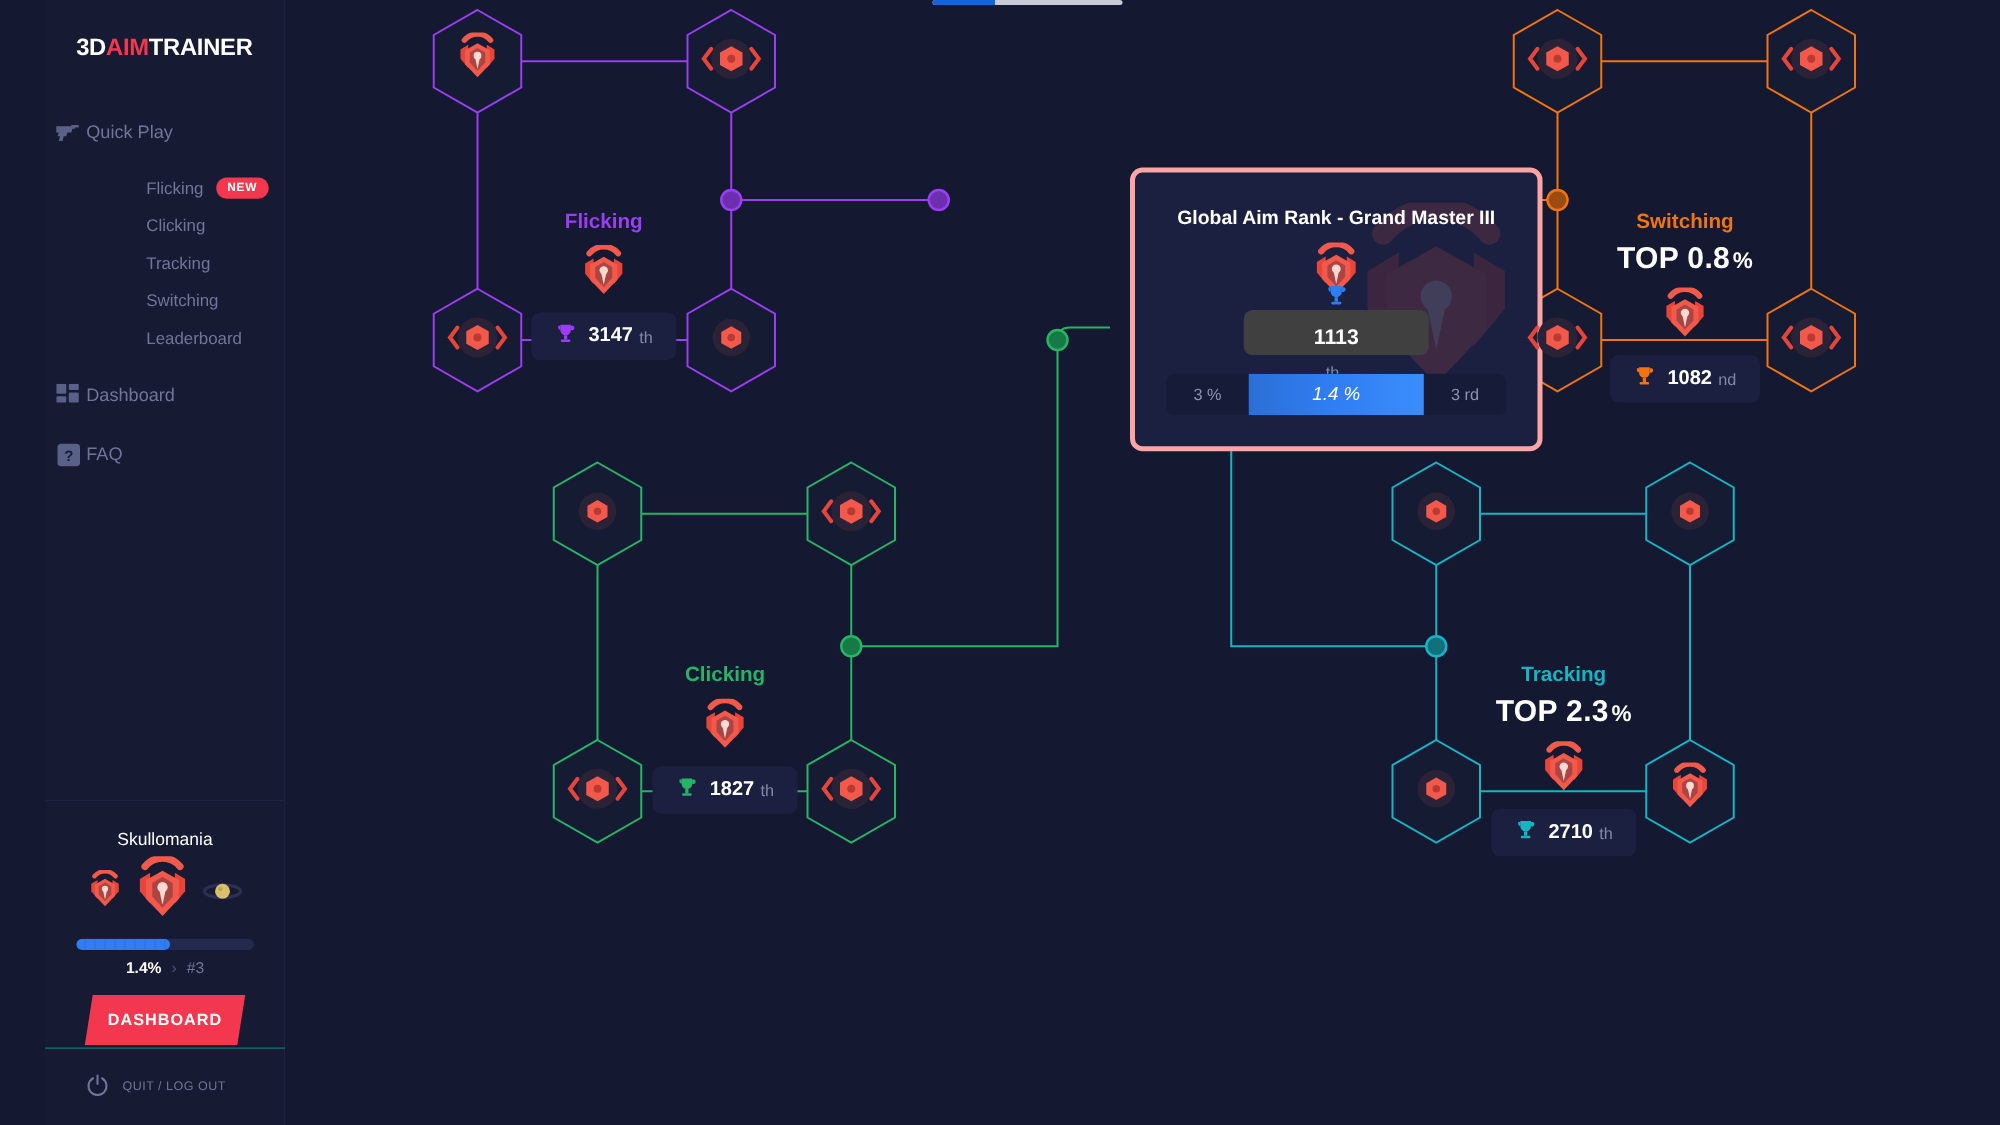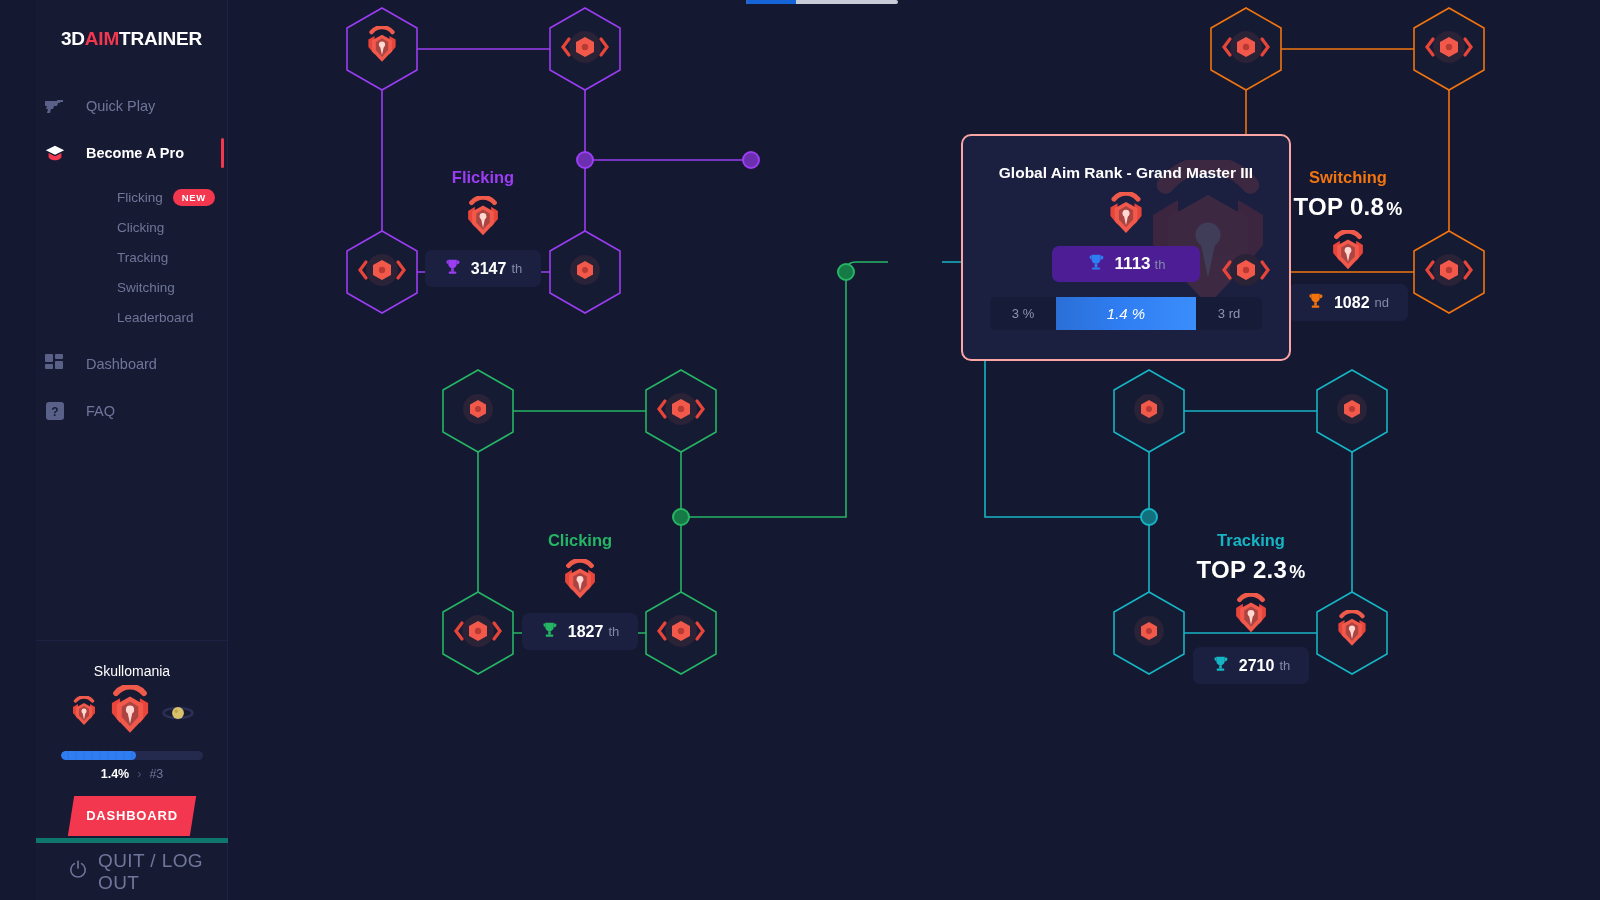--- a/index.html
+++ b/index.html
@@ -31,21 +31,21 @@
   .logo {
     margin-top: 28px; text-align: center;
     font-size: 19px; font-weight: bold; letter-spacing: -0.2px;
     color: #ffffff;
   }
   .logo .red { color: #f2374f; }
 
   .nav { margin-top: 38px; }
   .nav-item {
     position: relative;
-    display: flex; align-items: center; gap: 20px;
+    display: flex; align-items: center; gap: 3px;
     height: 36px; padding-left: 8px;
     color: #6f7699; font-size: 14.5px; cursor: pointer;
     margin-bottom: 11px;
   }
   .nav-item.active { color: #ffffff; font-weight: bold; }
   .nav-item.active .active-bar {
     position: absolute; right: 3px; top: 3px;
     width: 3px; height: 30px; background: #f2374f; border-radius: 2px;
   }
   .nav-ico { width: 22px; height: 22px; display: flex; align-items: center; justify-content: center; }
@@ -93,23 +93,23 @@
     width: 122px; height: 40px; line-height: 40px;
     background: #f2374f; color: #fff; border: none;
     font-family: "Liberation Sans", sans-serif;
     font-size: 13px; font-weight: bold; letter-spacing: .8px;
     transform: skewX(-9deg); cursor: pointer;
   }
   .dash-btn span { display: block; transform: skewX(9deg); }
 
   .logout {
     position: absolute; left: 0; bottom: 0; width: 192px; height: 62px;
-    border-top: 5px solid #0f766e;
+    border-top: 1px solid #0f766e;
     display: flex; align-items: center; gap: 11px; padding-left: 33px;
-    color: #6f7699; font-size: 19px; letter-spacing: .4px; cursor: pointer;
+    color: #6f7699; font-size: 10px; letter-spacing: .4px; cursor: pointer;
   }
 
   
   .canvas { position: absolute; left: 192px; top: 0; width: 1408px; height: 900px; }
   .svg-links { position: absolute; left: 0; top: 0; width: 1408px; height: 900px; }
 
   
   .hex {
     position: absolute; width: 76px; height: 86px;
     display: flex; align-items: center; justify-content: center;
@@ -130,38 +130,38 @@
   .cl-badge { margin-top: 10px; height: 44px; display:flex; align-items:center; justify-content:center;}
   .cl-rank {
     margin: 9px auto 0; display: inline-flex; align-items: center; gap: 10px;
     background: #1b2040; border-radius: 7px; padding: 8px 19px;
   }
   .cl-rank .num { color: #ffffff; font-size: 16px; font-weight: bold; }
   .cl-rank .suf { color: #8289a8; font-size: 13px; margin-left: -5px; }
 
   
   .center-card {
-    position: absolute; left: 733px; top: 134px;
+    position: absolute; left: 676px; top: 134px;
     width: 330px; height: 227px;
-    background: #1b2041; border: 2px solid #fca5a5;
+    background: #1b2041; border: 4px solid #fca5a5;
     border-radius: 10px; overflow: hidden;
   }
   .cc-ghost {
     position: absolute; right: 6px; top: 24px; opacity: .16;
     pointer-events: none;
   }
   .cc-title {
     position: relative; text-align: center; color: #ffffff;
     font-size: 15.5px; font-weight: bold; margin-top: 28px;
   }
   .cc-badge { position: relative; text-align: center; margin-top: 10px; height: 48px;}
   .cc-rank {
     position: relative; margin: 6px auto 0; width: 148px; height: 36px;
-    background: #4c1d95; border-radius: 7px;
-    display: flex; align-items: center; justify-content: center; gap: 10px;
+    background: #404040; border-radius: 7px;
+    display: flex; align-items: center; justify-content: center; gap: 10px; flex-direction: column;
   }
   .cc-rank .num { color: #fff; font-size: 17px; font-weight: bold; }
   .cc-rank .suf { color: #8289a8; font-size: 13px; margin-left: -6px; }
   .cc-bar {
     position: relative; margin: 15px auto 0; width: 272px; height: 33px;
     background: #161b38; border-radius: 6px; overflow: hidden;
     display: flex; align-items: stretch;
   }
   .cc-bar .seg {
     display: flex; align-items: center; justify-content: center;
@@ -195,30 +195,20 @@
       <div class="nav-item">
         <span class="nav-ico">
           <svg width="22" height="14" viewBox="0 0 22 14">
               <path d="M1 2h15v2h-2l-1 3h-3l-1 3h-2l-1 4H3l1-4H2l1-3H1z" fill="#5a6189"></path>
               <rect x="13" y="1" width="6" height="2" fill="#5a6189"></rect>
             </svg>
         </span>
         <span>Quick Play</span>
       </div>
 
-      <div class="nav-item active">
-        <span class="active-bar"></span>
-        <span class="nav-ico">
-          <svg width="24" height="20" viewBox="0 0 24 20">
-              <path d="M12 2 2 7l10 5 10-5z" fill="#ffffff"></path>
-              <path d="M5 10v4c0 2 3.5 4 7 4s7-2 7-4v-4l-7 3.5z" fill="#f2374f"></path>
-            </svg>
-        </span>
-        <span>Become A Pro</span>
-      </div>
 
       <div class="subnav">
         <div class="sub-item">
           <span>Flicking</span>
           <span class="badge-new">NEW</span>
         </div>
         <div class="sub-item">
           <span>Clicking</span>
         </div>
         <div class="sub-item">

